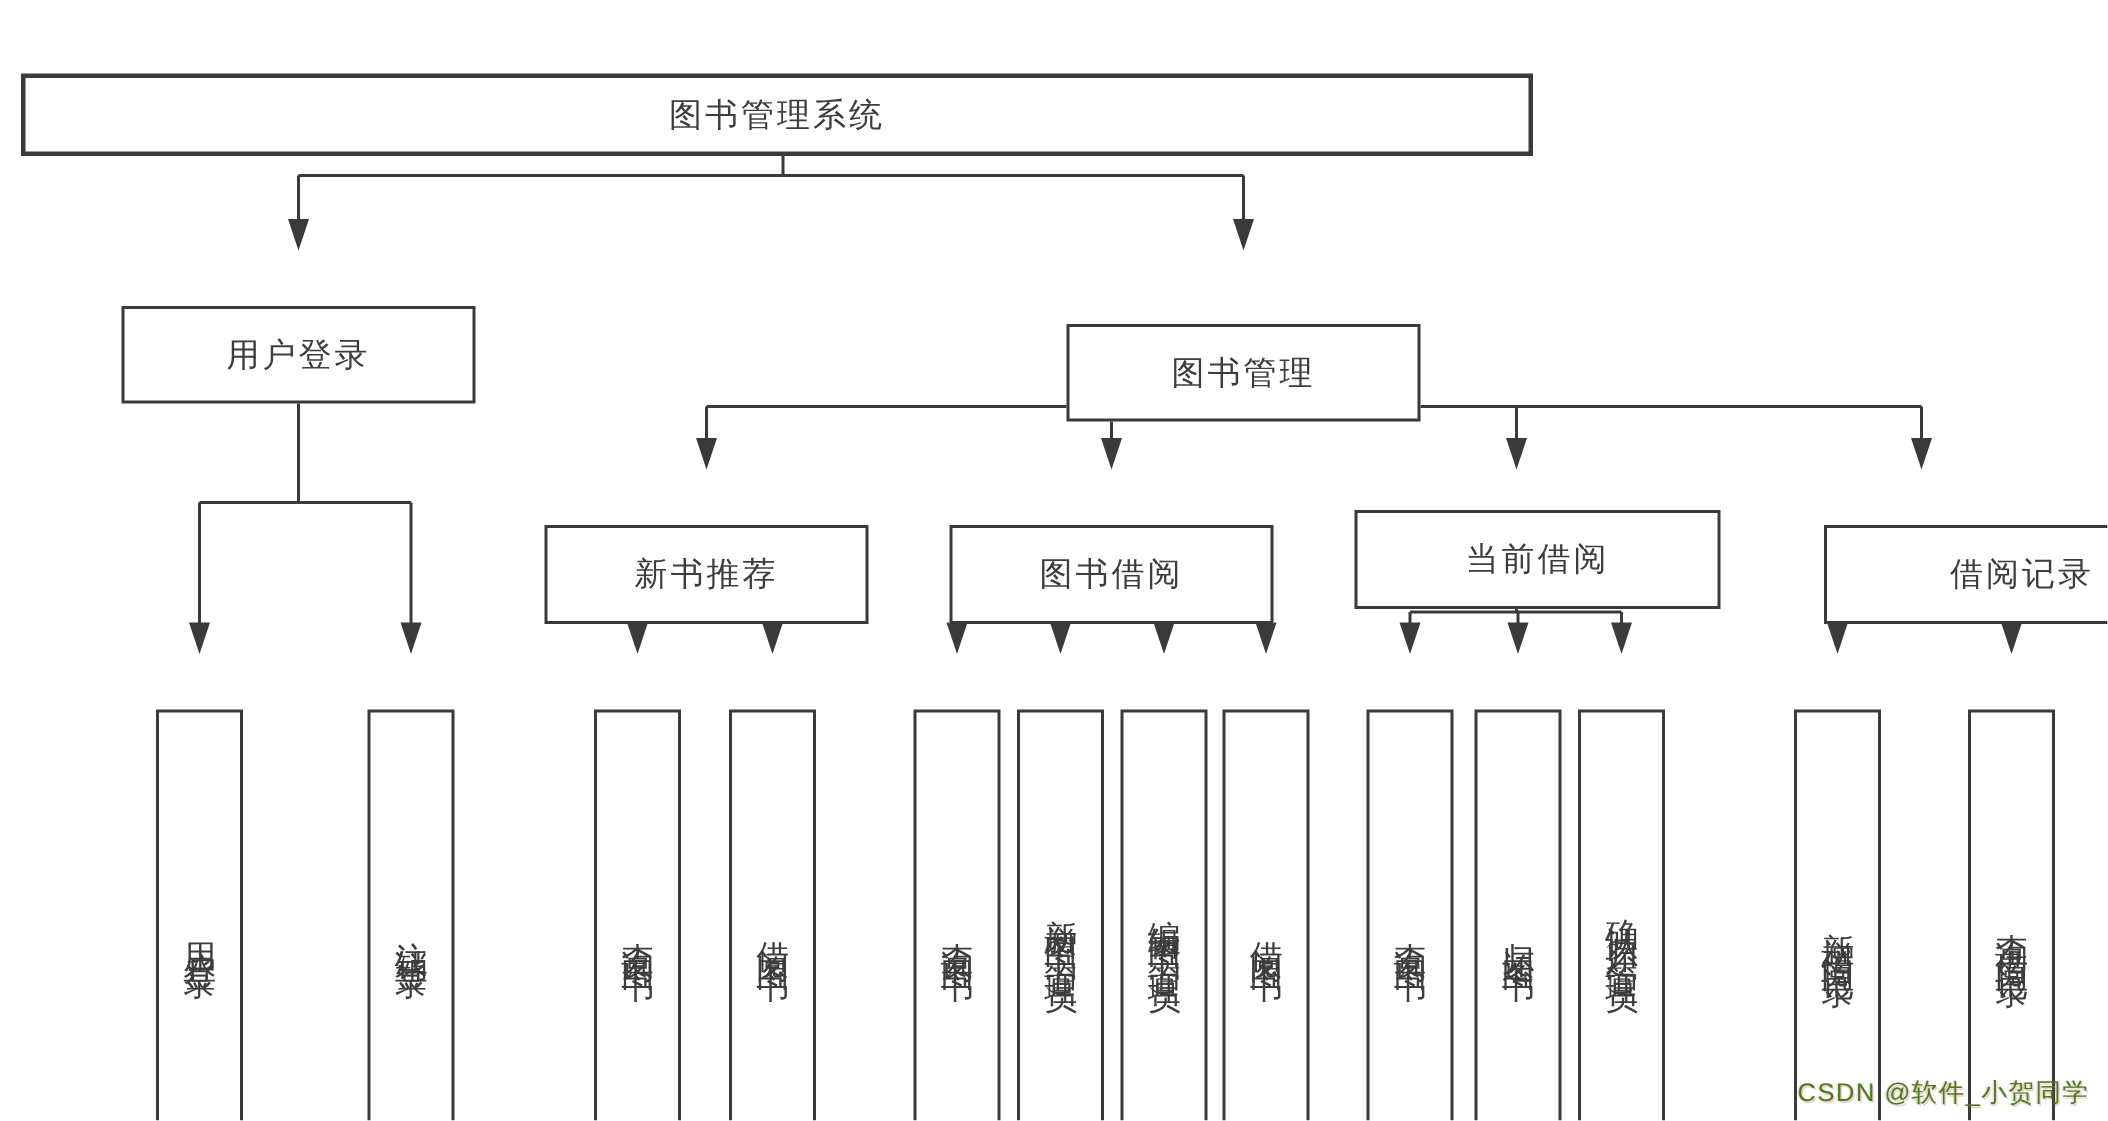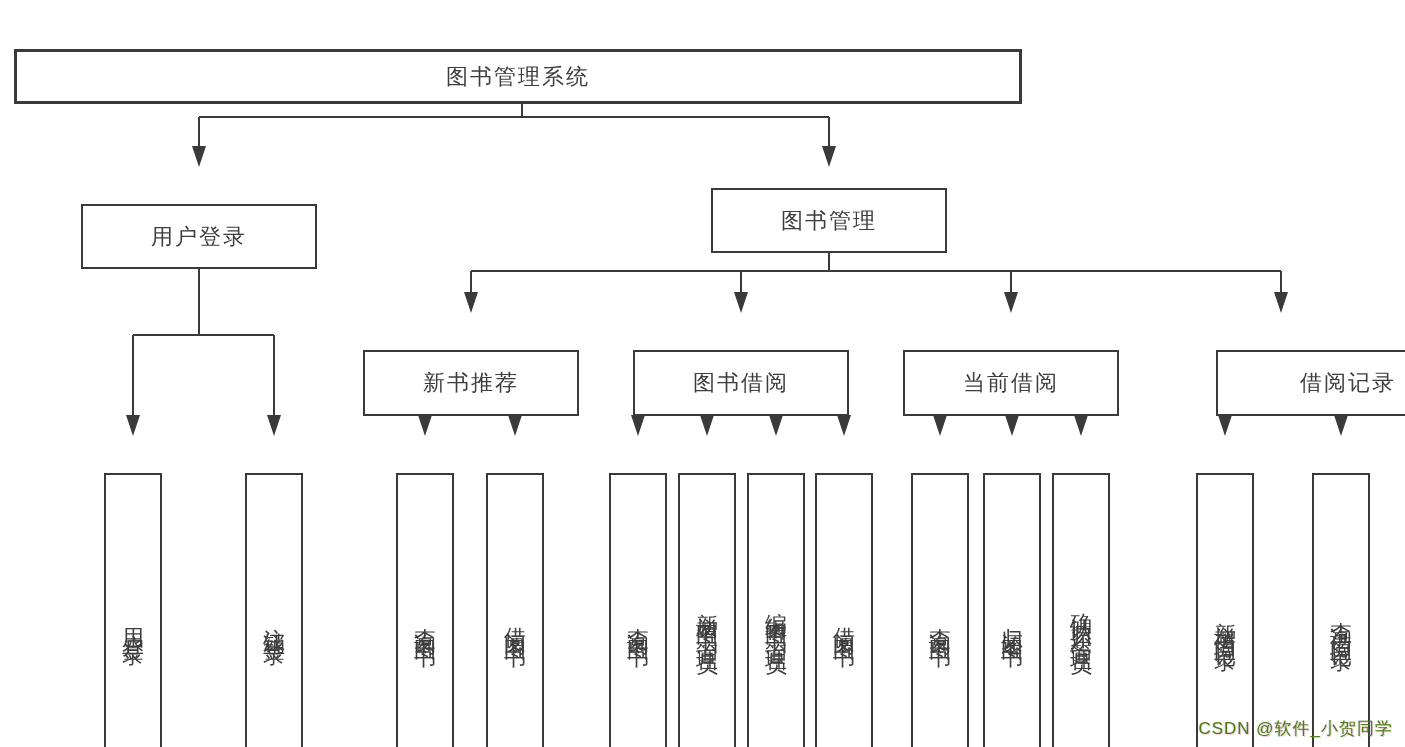--- a/index.html
+++ b/index.html
@@ -80,31 +80,31 @@
     </g>
   </svg>
 
   <div class="node root-node" style="left:14px; top:13px; width:1008px; height:55px;">
     <span class="h-label">图书管理系统</span>
   </div>
 
   <div class="node" style="left:81px; top:168px; width:236px; height:65px;">
     <span class="h-label">用户登录</span>
   </div>
-  <div class="node" style="left:711px; top:152px; width:236px; height:65px;">
+  <div class="node" style="left:711px; top:180px; width:236px; height:65px;">
     <span class="h-label">图书管理</span>
   </div>
 
   <div class="node" style="left:363px; top:314px; width:216px; height:66px;">
     <span class="h-label">新书推荐</span>
   </div>
   <div class="node" style="left:633px; top:314px; width:216px; height:66px;">
     <span class="h-label">图书借阅</span>
   </div>
-  <div class="node" style="left:903px; top:314px; width:216px; height:66px;font-family:Liberation Mono, monospace;">
+  <div class="node" style="left:903px; top:304px; width:244px; height:66px;font-family:Liberation Mono, monospace;">
     <span class="h-label">当前借阅</span>
   </div>
   <div class="node" style="left:1216px; top:314px; width:216px; height:66px;padding-left:48px;">
     <span class="h-label">借阅记录</span>
   </div>
 
   <div class="node leaf" style="left:104px; top:437px; width:58px; height:297px;">
     <span class="v-label">用户登录</span>
   </div>
   <div class="node leaf" style="left:245px; top:437px; width:58px; height:297px;">

